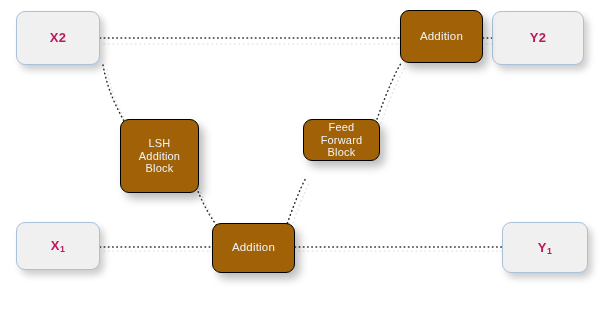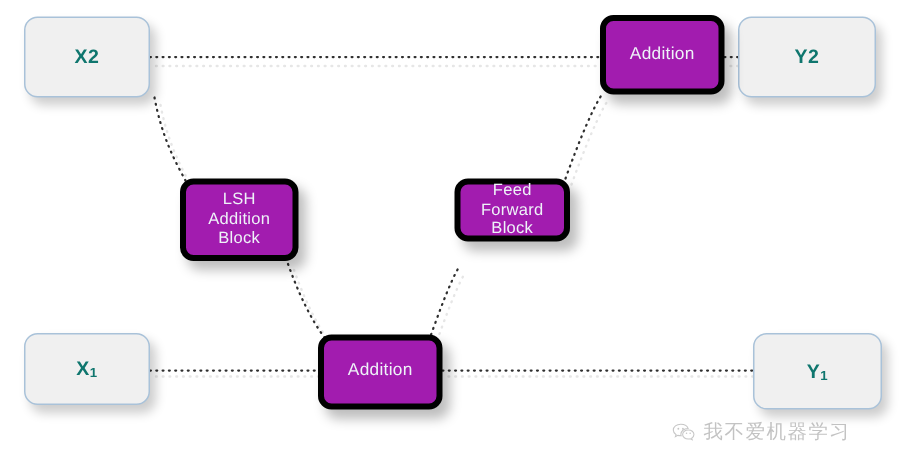--- a/index.html
+++ b/index.html
@@ -19,45 +19,45 @@
     display:flex;align-items:center;justify-content:center;
     text-align:center;
     border-radius:9px;
     line-height:1.18;
   }
   .node .lbl{display:block;}
 
   .io{
     background:#f0f0f0;
     border:1px solid #a9c2d9;
-    color:#0f766e;
+    color:#be185d;
     font-size:13px;
     font-weight:700;
     letter-spacing:.4px;
     box-shadow:4px 5px 7px rgba(0,0,0,.20);
   }
   .proc{
-    background:#a21caf;
-    border:4px solid #000000;
+    background:#a16207;
+    border:1px solid #000000;
     color:#eef3f8;
     font-size:11.5px;
     font-weight:400;
     letter-spacing:.2px;
     box-shadow:5px 6px 8px rgba(0,0,0,.26);
   }
   .proc.small{font-size:11px;}
 
   sub{font-size:.68em;vertical-align:-.18em;font-weight:700;}
 
   
   #n-x2   {left:16px;  top:11px;  width:84px;  height:54px;}
   #n-y2   {left:492px; top:11px;  width:92px;  height:54px;}
   #n-x1   {left:16px;  top:222px; width:84px;  height:48px;}
   #n-y1   {left:502px; top:222px; width:86px;  height:51px;align-items:center;}
-  #n-lsh  {left:120px; top:119px; width:79px;  height:55px;justify-content:center;}
+  #n-lsh  {left:120px; top:119px; width:79px;  height:74px;justify-content:center;}
   #n-ffb  {left:303px; top:119px; width:77px;  height:42px;}
   #n-add-top {left:400px; top:10px;  width:83px; height:53px;}
   #n-add-bot {left:212px; top:223px; width:83px; height:50px;}
 
   #watermark{
     position:absolute;left:448px;top:279px;
     display:flex;align-items:center;gap:5px;
     color:#b9b9b9;
     font-size:13px;
     font-family:"DejaVu Sans", sans-serif;
@@ -132,25 +132,14 @@
   </div>
 
   <div class="node proc" id="n-add-top">
     <span class="lbl">Addition</span>
   </div>
 
   <div class="node proc" id="n-add-bot">
     <span class="lbl">Addition</span>
   </div>
 
-  <div id="watermark">
-    <svg class="wx" viewBox="0 0 24 20" xmlns="http://www.w3.org/2000/svg">
-      <path d="M8.6 1.2C4.3 1.2 1 4 1 7.3c0 1.9 1.1 3.6 2.9 4.7L3.2 14l2.5-1.3c.9.3 1.9.4 2.9.4h.5c-.2-.5-.3-1.1-.3-1.6 0-3.2 3.1-5.8 7-5.8h.5C15.6 3.2 12.5 1.2 8.6 1.2z" fill="none" stroke="#bdbdbd" stroke-width="1.1"></path>
-      <circle cx="6.2" cy="5.9" r=".95" fill="#bdbdbd"></circle>
-      <circle cx="10.9" cy="5.9" r=".95" fill="#bdbdbd"></circle>
-      <path d="M16.4 7.1c-3.2 0-5.8 2.1-5.8 4.7s2.6 4.7 5.8 4.7c.7 0 1.4-.1 2-.3l2 1-.5-1.7c1.4-.9 2.3-2.2 2.3-3.7 0-2.6-2.6-4.7-5.8-4.7z" fill="none" stroke="#bdbdbd" stroke-width="1.1"></path>
-      <circle cx="14.6" cy="10.6" r=".8" fill="#bdbdbd"></circle>
-      <circle cx="18.3" cy="10.6" r=".8" fill="#bdbdbd"></circle>
-    </svg>
-    <span>我不爱机器学习</span>
-  </div>
 
 </div>
 
 </body></html>

